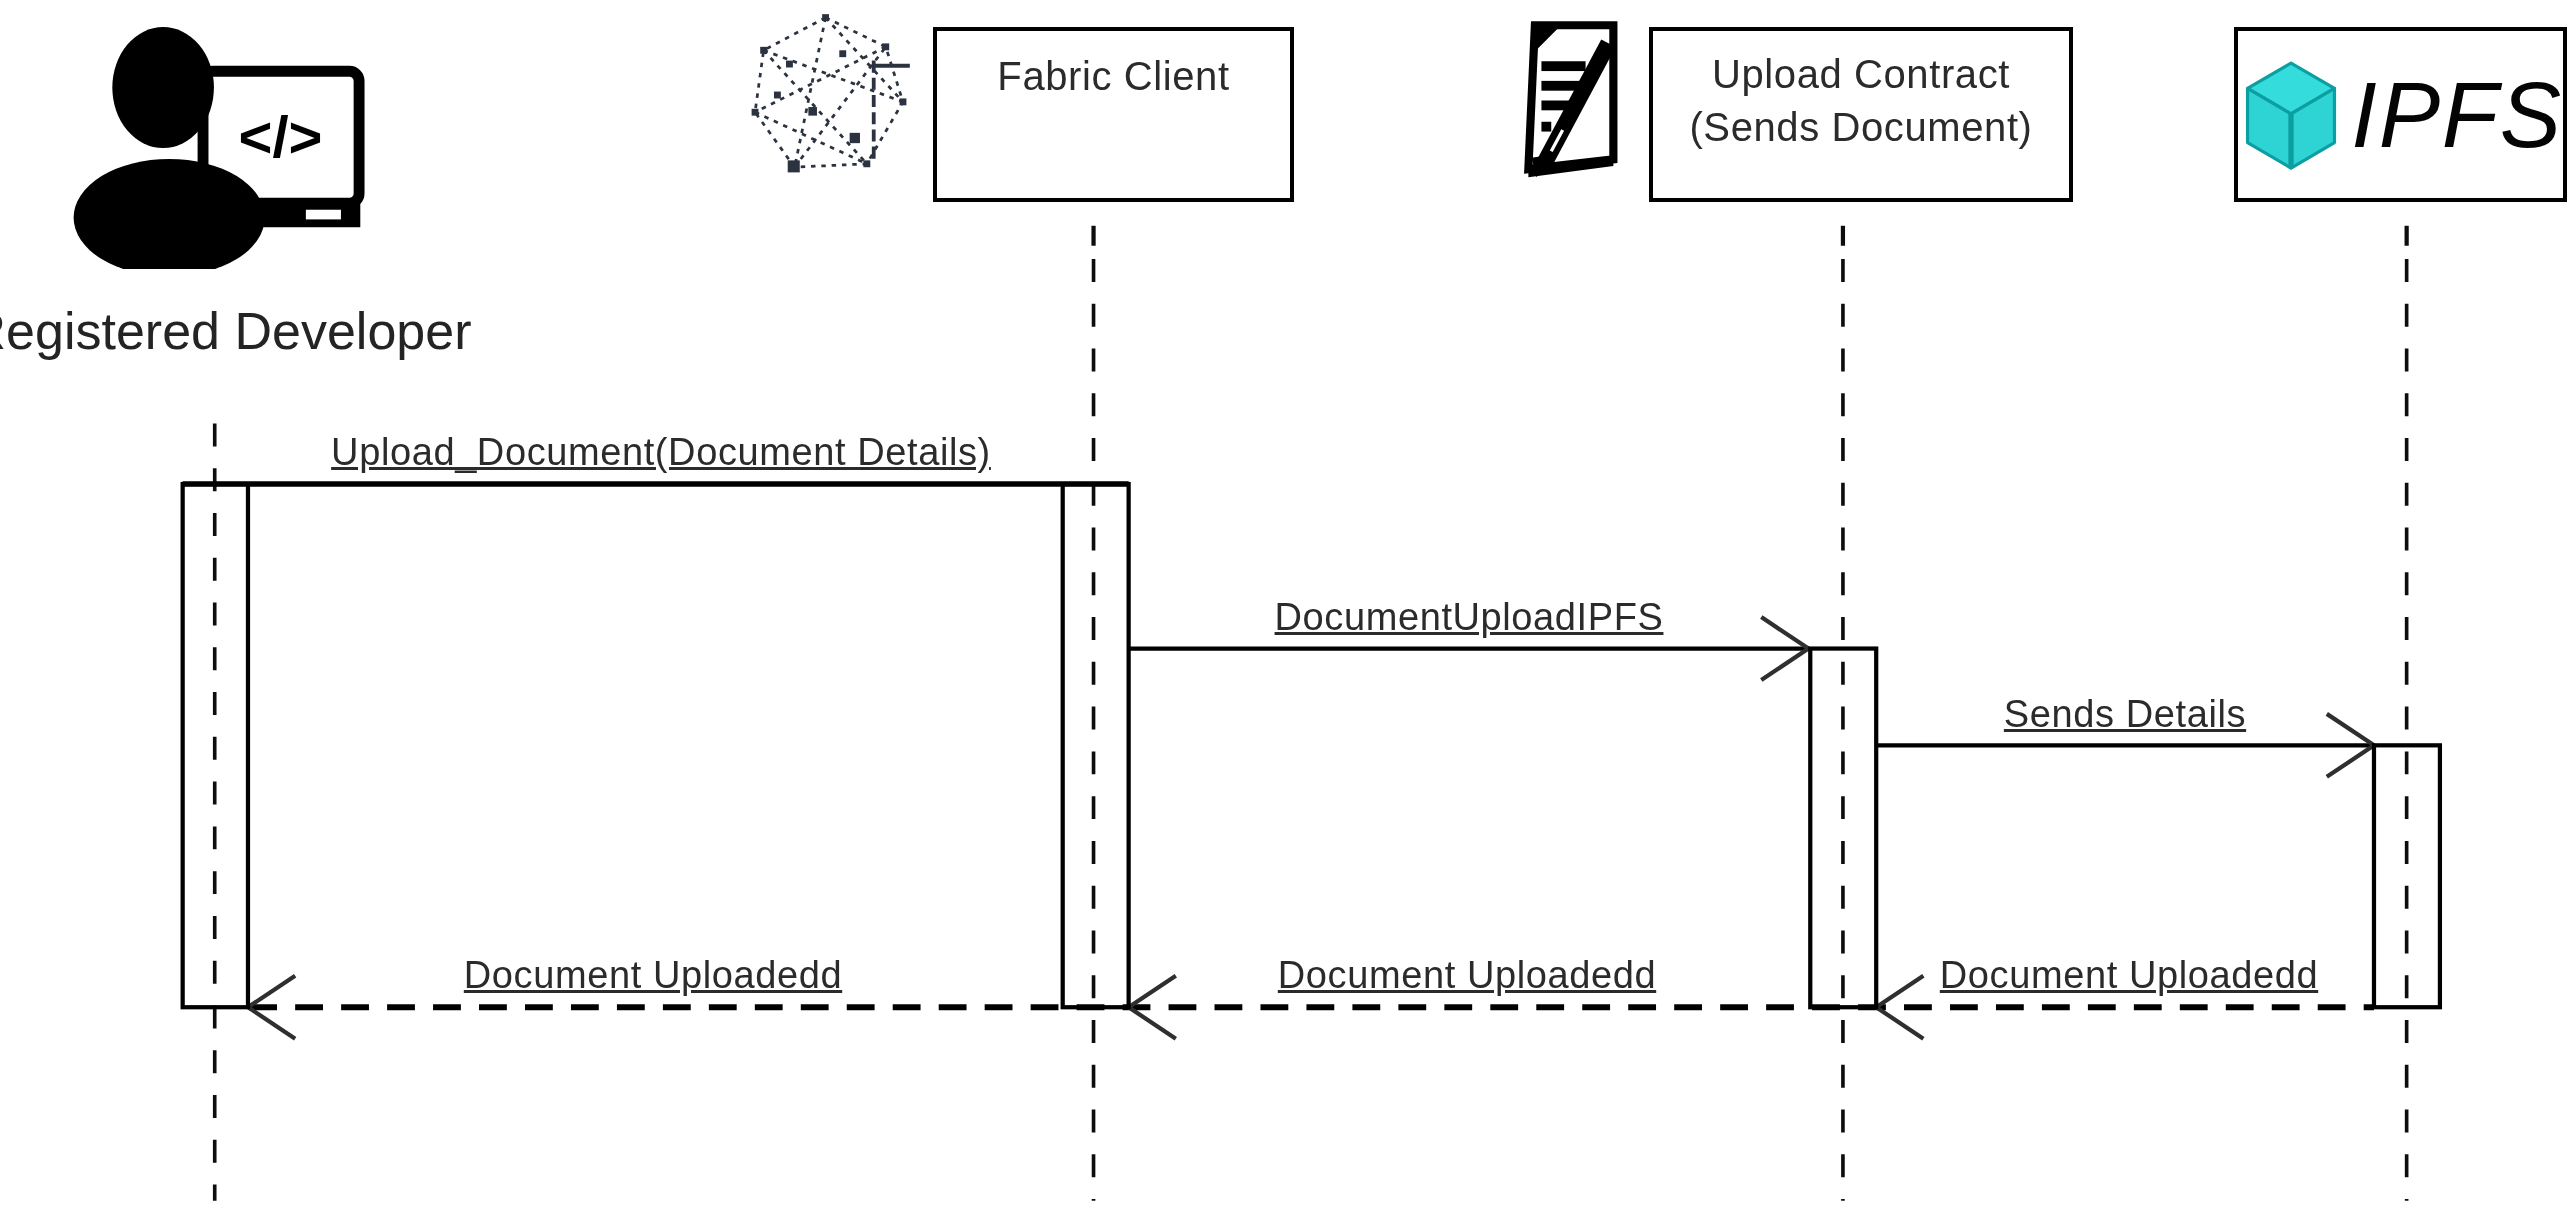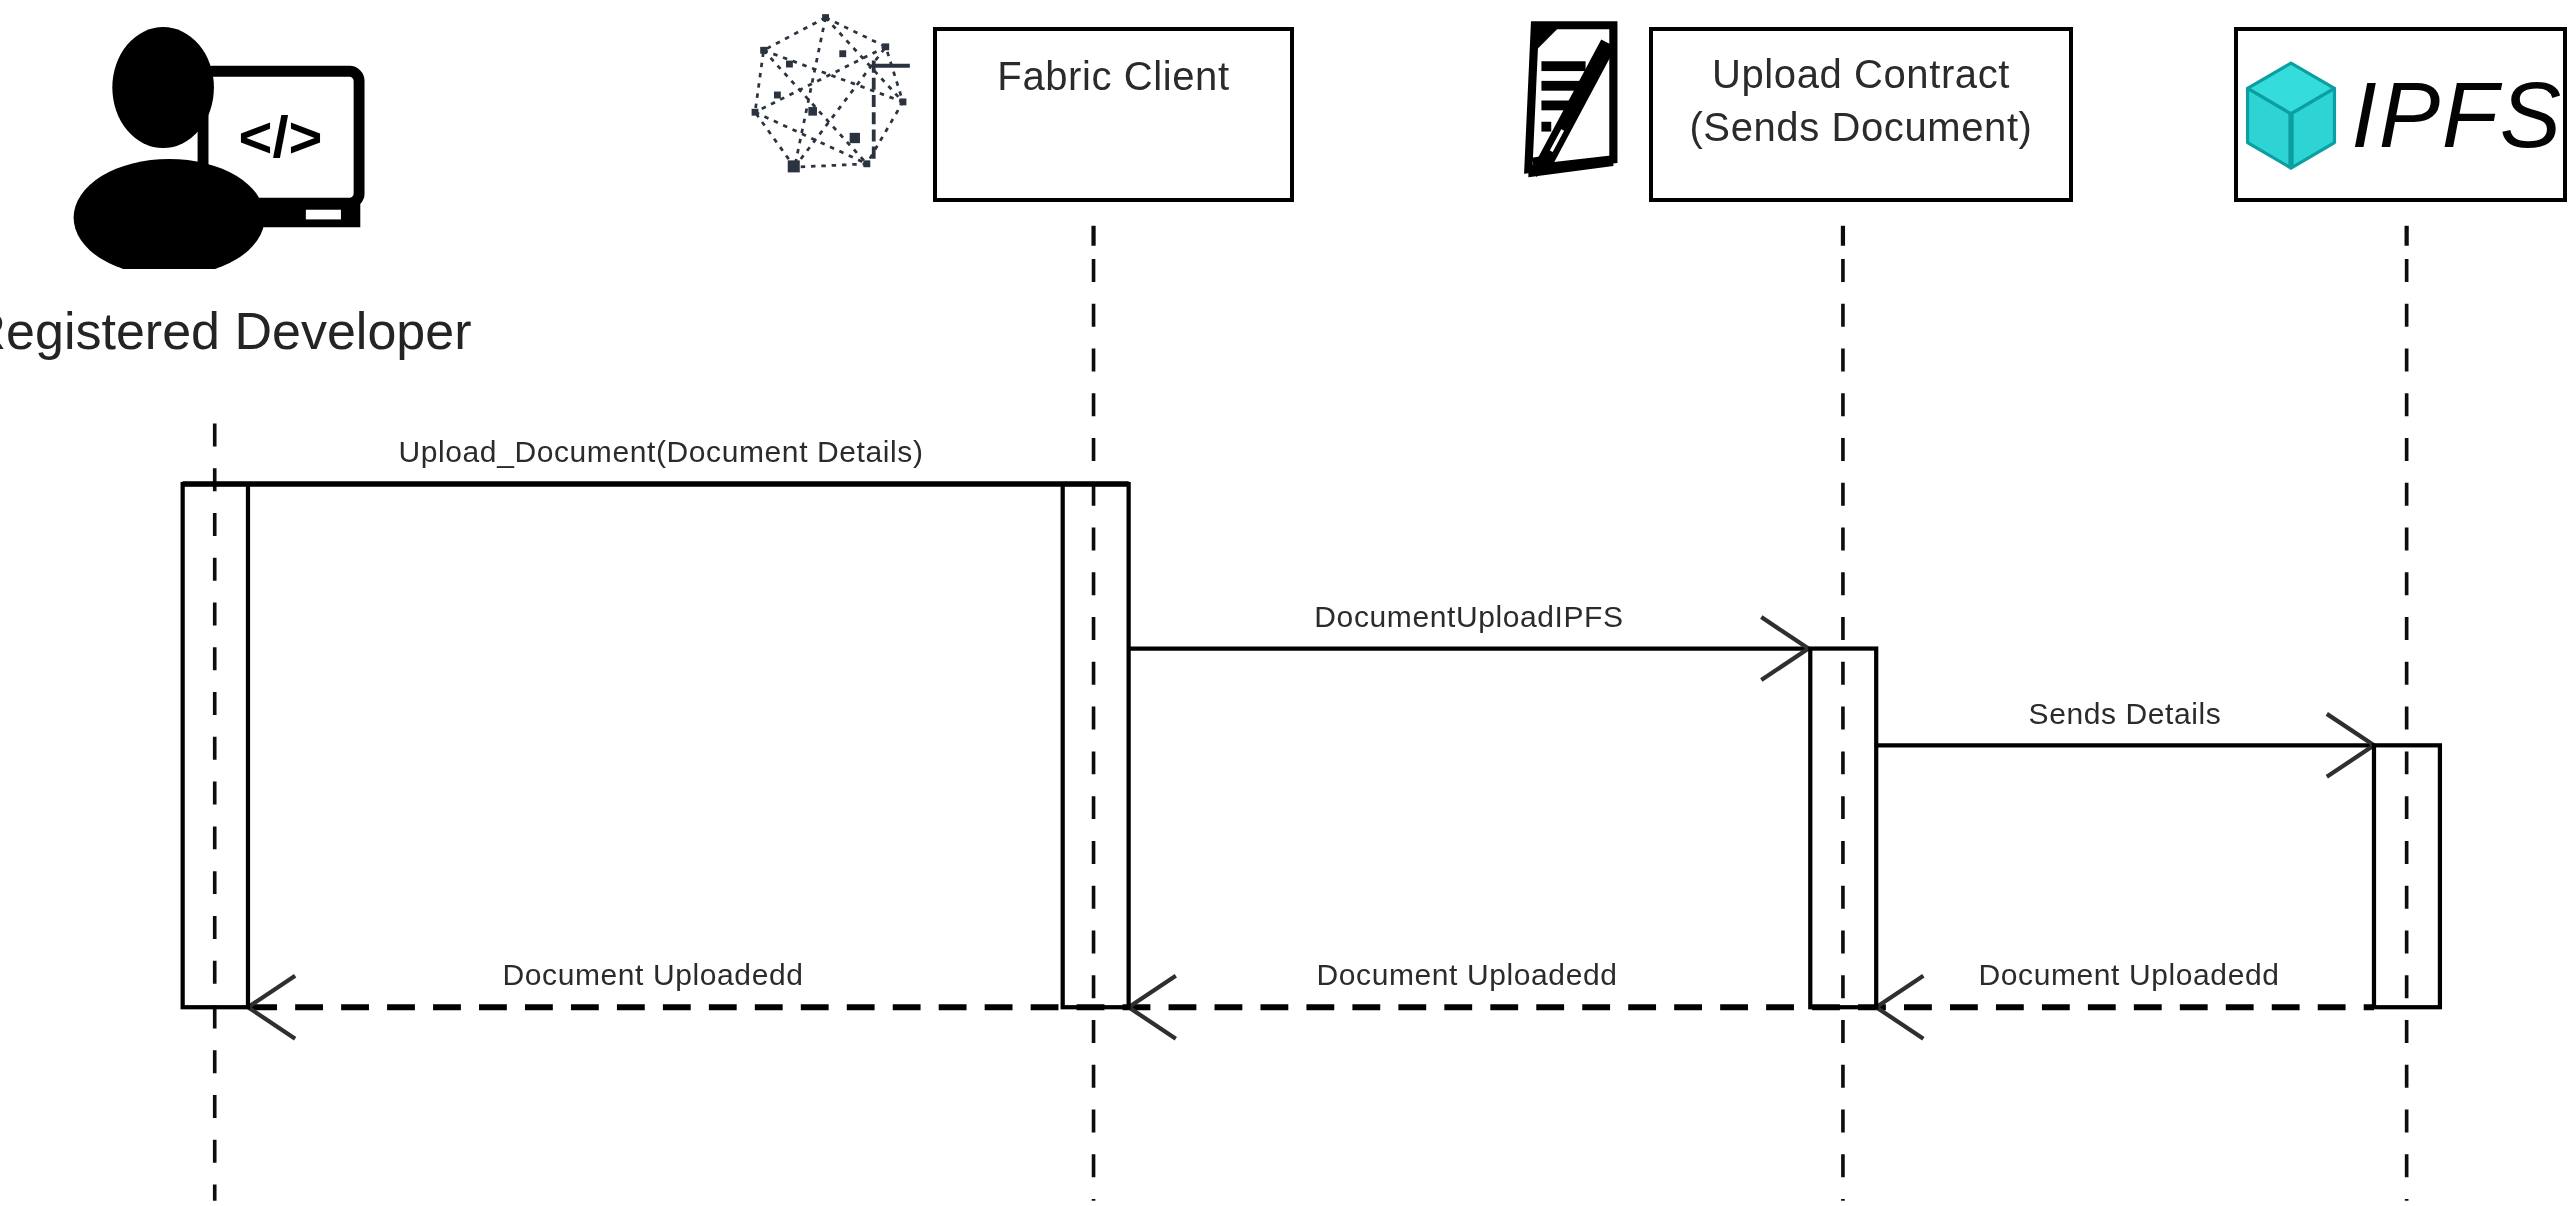--- a/index.html
+++ b/index.html
@@ -39,25 +39,26 @@
     font-size:92px;
     color:#040404;
     letter-spacing:1.8px;
     margin-left:7.3px;
     line-height:1;
     font-style:italic;
   }
   .msg-label{
     position:absolute;
     transform:translateX(-50%);
-    font-size:30px;
+    font-size:38px;
     line-height:42px;
     color:#2b2b2b;
     white-space:nowrap;
     letter-spacing:0.6px;
+    text-decoration:underline;
   }
   #actor-label{
     position:absolute;
     left:220px;top:301px;
     transform:translateX(-50%);
     font-size:52px;
     color:#242424;
     white-space:nowrap;
   }
 </style>

